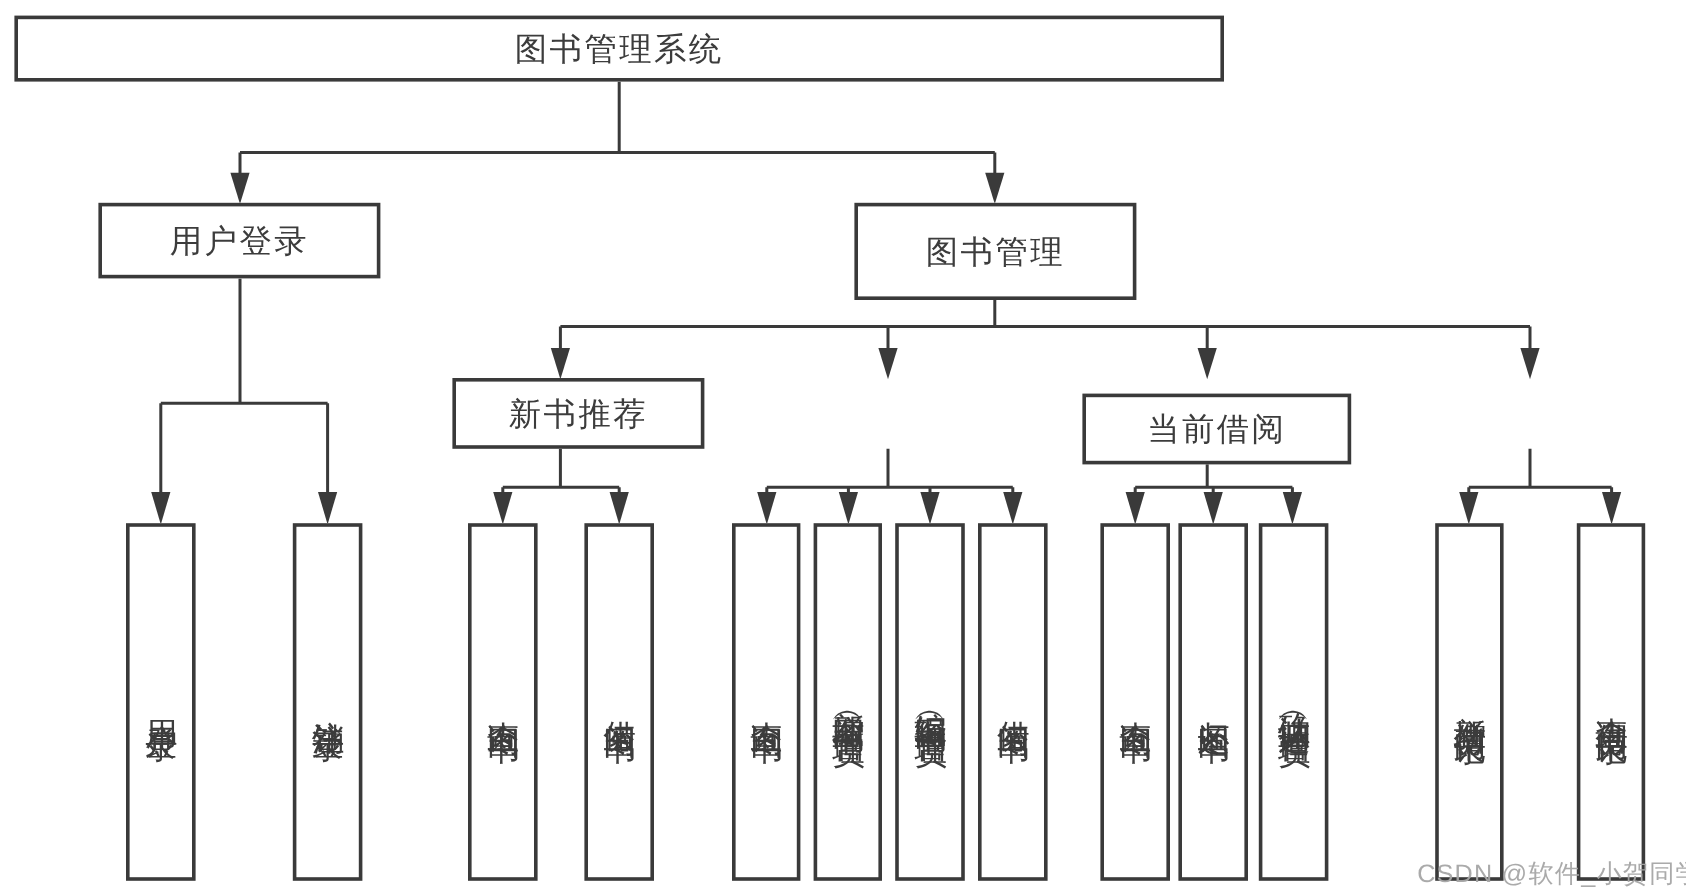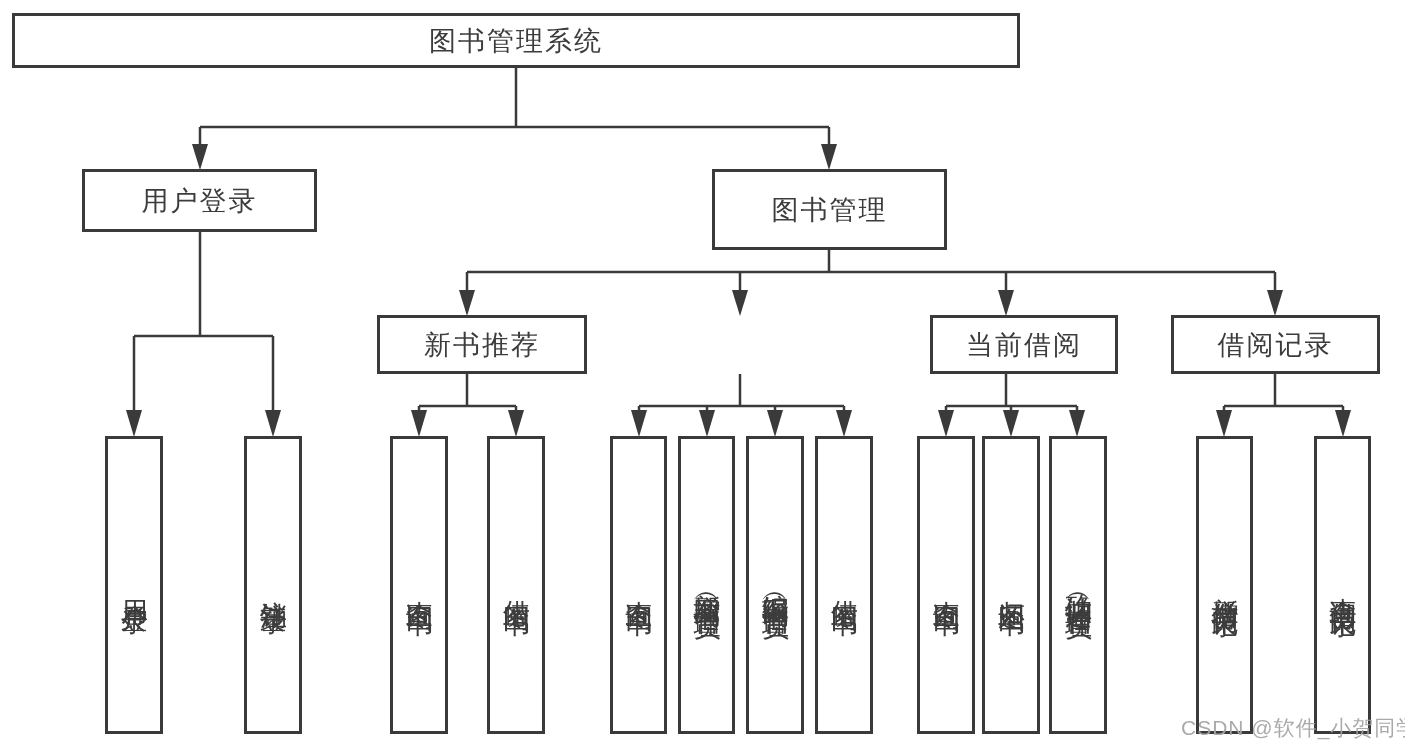--- a/index.html
+++ b/index.html
@@ -85,22 +85,21 @@
       <polygon points="1335,410 1351,410 1343,437"></polygon>
     </g>
   </svg>
 
   <div class="node h" style="left:12px; top:13px; width:1008px; height:55px;">图书管理系统</div>
 
   <div class="node h" style="left:82px; top:169px; width:235px; height:63px;">用户登录</div>
   <div class="node h" style="left:712px; top:169px; width:235px; height:81px;">图书管理</div>
 
   <div class="node h" style="left:362px; top:315px; width:210px; height:59px;margin-left:15px;">新书推荐</div>
-  <div class="node h" style="left:902px; top:315px; width:188px; height:59px;margin-left:28px;">当前借阅</div>
-  <div class="node h" style="left:1171px; top:315px; width:209px; height:59px;">借阅记录</div>
+  <div class="node h" style="left:902px; top:328px; width:224px; height:59px;">当前借阅</div>
 
   <div class="node v" style="left:105px; top:436px; width:58px; height:298px;">
     <span>用户登录</span>
   </div>
   <div class="node v" style="left:244px; top:436px; width:58px; height:298px;">
     <span>注销登录</span>
   </div>
 
   <div class="node v" style="left:390px; top:436px; width:58px; height:298px;">
     <span>查询图书</span>

